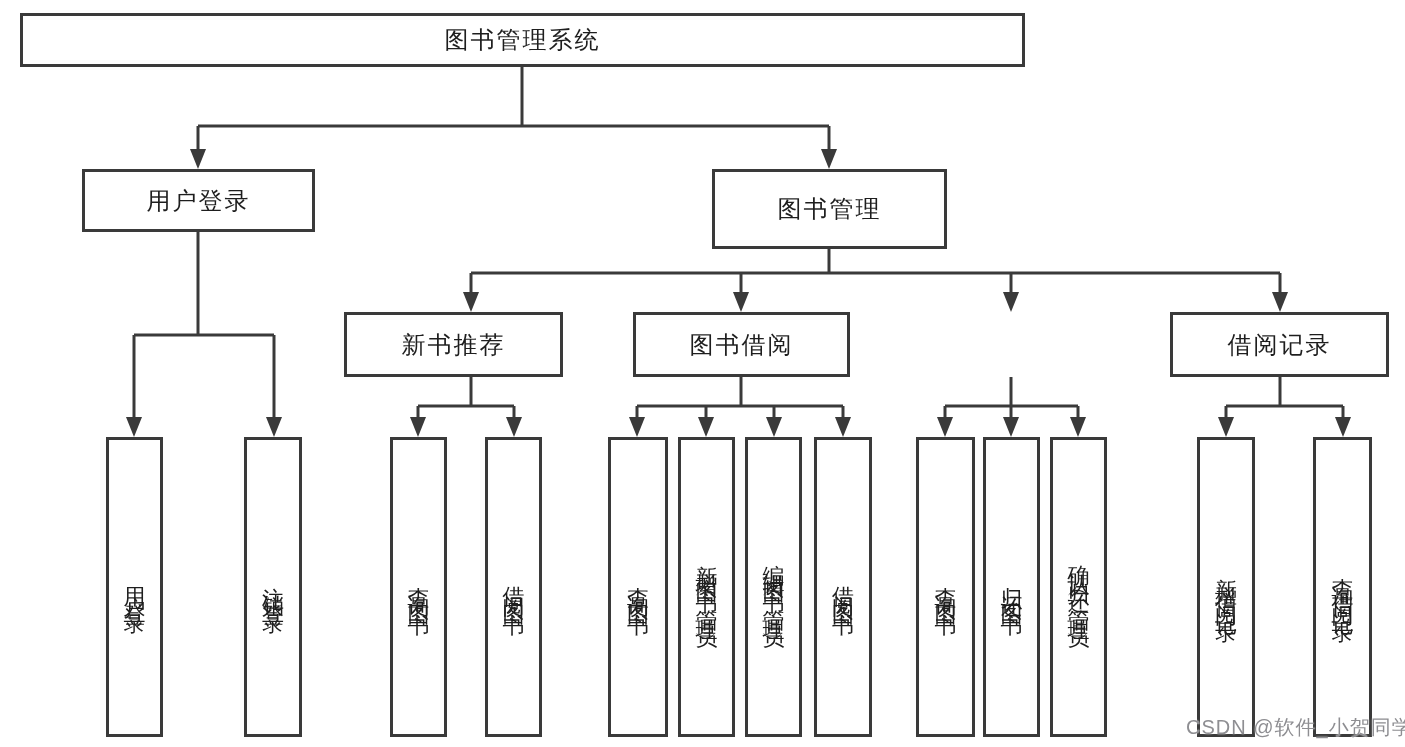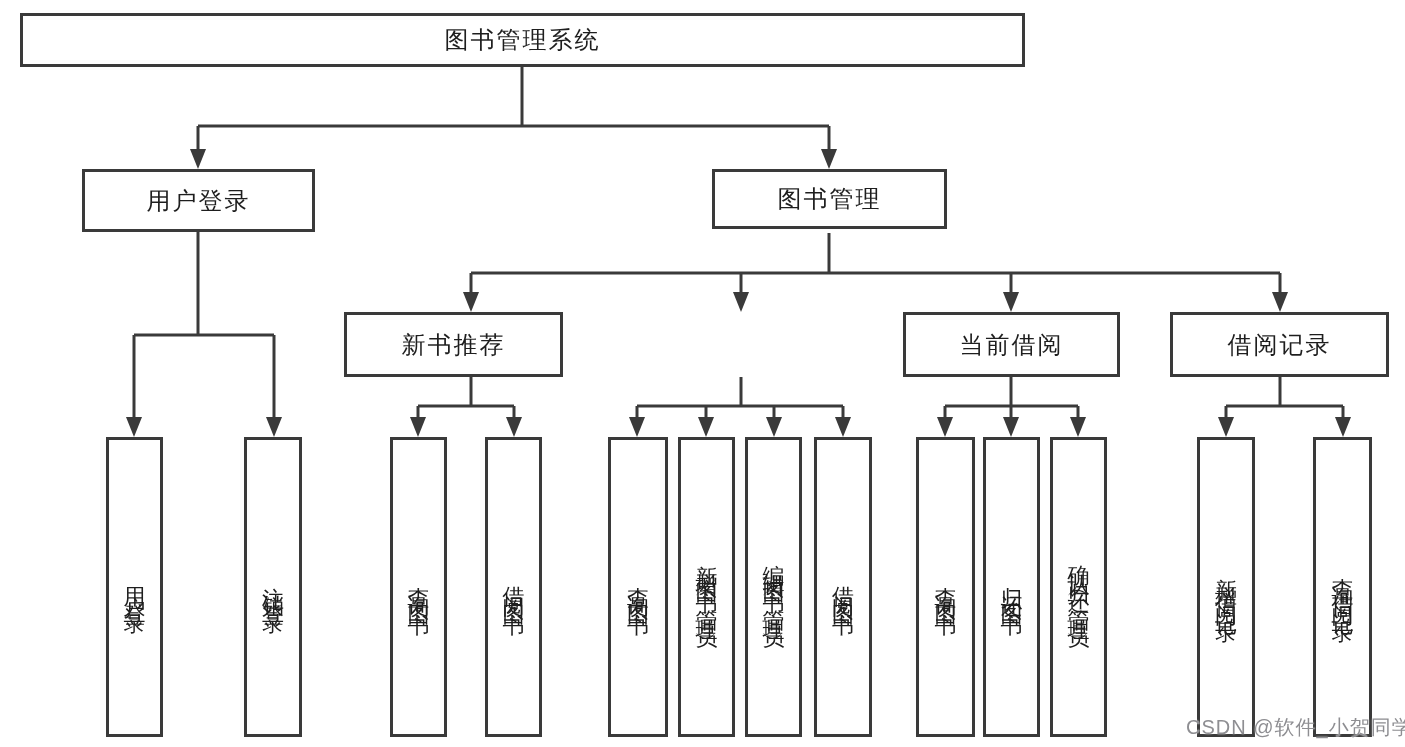--- a/index.html
+++ b/index.html
@@ -106,29 +106,29 @@
       <polygon points="1335,417 1351,417 1343,437" fill="#3a3a3a"></polygon>
     </svg>
 
   <div class="node h" style="left:20px;top:13px;width:1005px;height:54px">
     <span class="lbl">图书管理系统</span>
   </div>
 
   <div class="node h" style="left:82px;top:169px;width:233px;height:63px">
     <span class="lbl">用户登录</span>
   </div>
-  <div class="node h" style="left:712px;top:169px;width:235px;height:60px">
+  <div class="node h" style="left:712px;top:169px;width:235px;height:80px">
     <span class="lbl">图书管理</span>
   </div>
 
   <div class="node h" style="left:344px;top:312px;width:219px;height:65px">
     <span class="lbl">新书推荐</span>
   </div>
-  <div class="node h" style="left:903px;top:312px;width:217px;height:65px">
-    <span class="lbl">当前借阅</span>
+  <div class="node h" style="left:633px;top:312px;width:217px;height:65px">
+    <span class="lbl">图书借阅</span>
   </div>
   <div class="node h" style="left:1170px;top:312px;width:219px;height:65px">
     <span class="lbl">借阅记录</span>
   </div>
 
   <div class="node v" style="left:106px;top:437px;width:57px;height:300px">
     <span class="lbl">用户登录</span>
   </div>
   <div class="node v" style="left:244px;top:437px;width:58px;height:300px">
     <span class="lbl">注销登录</span>

